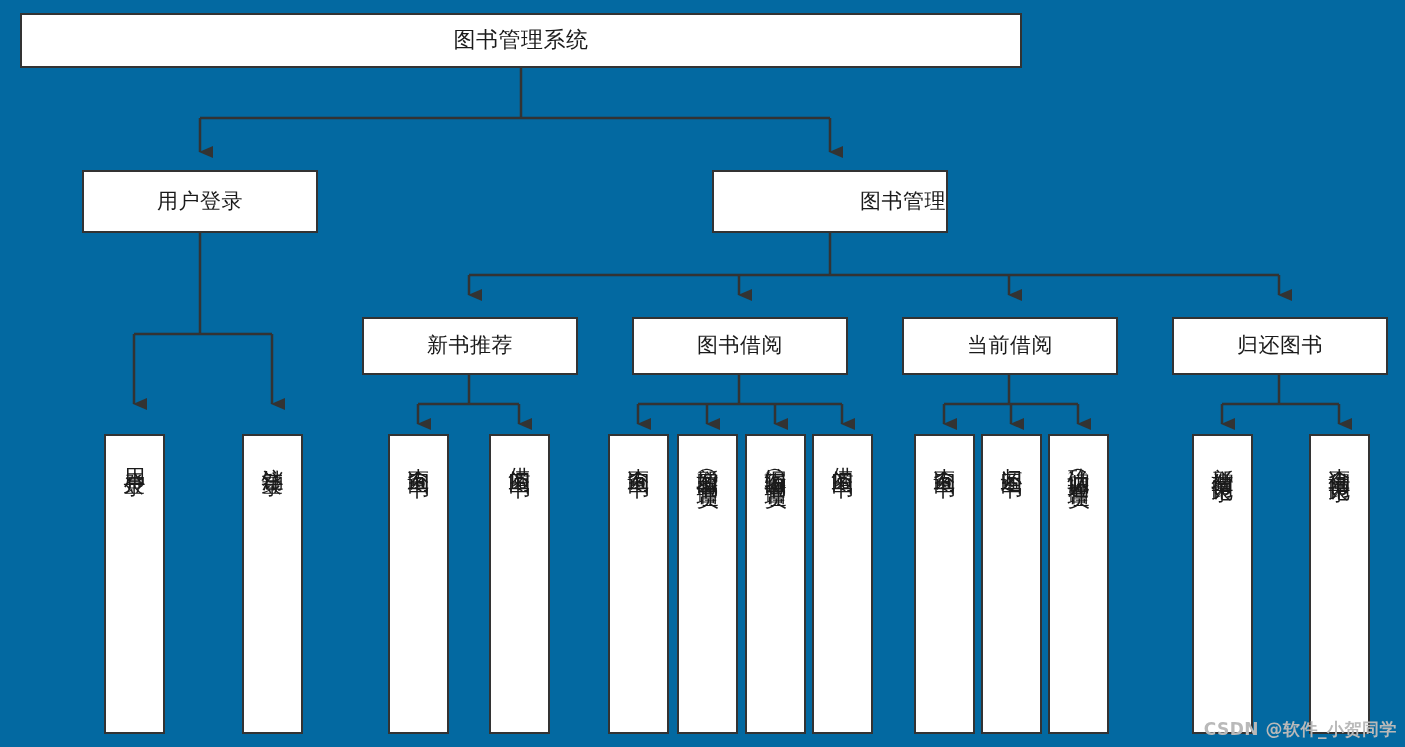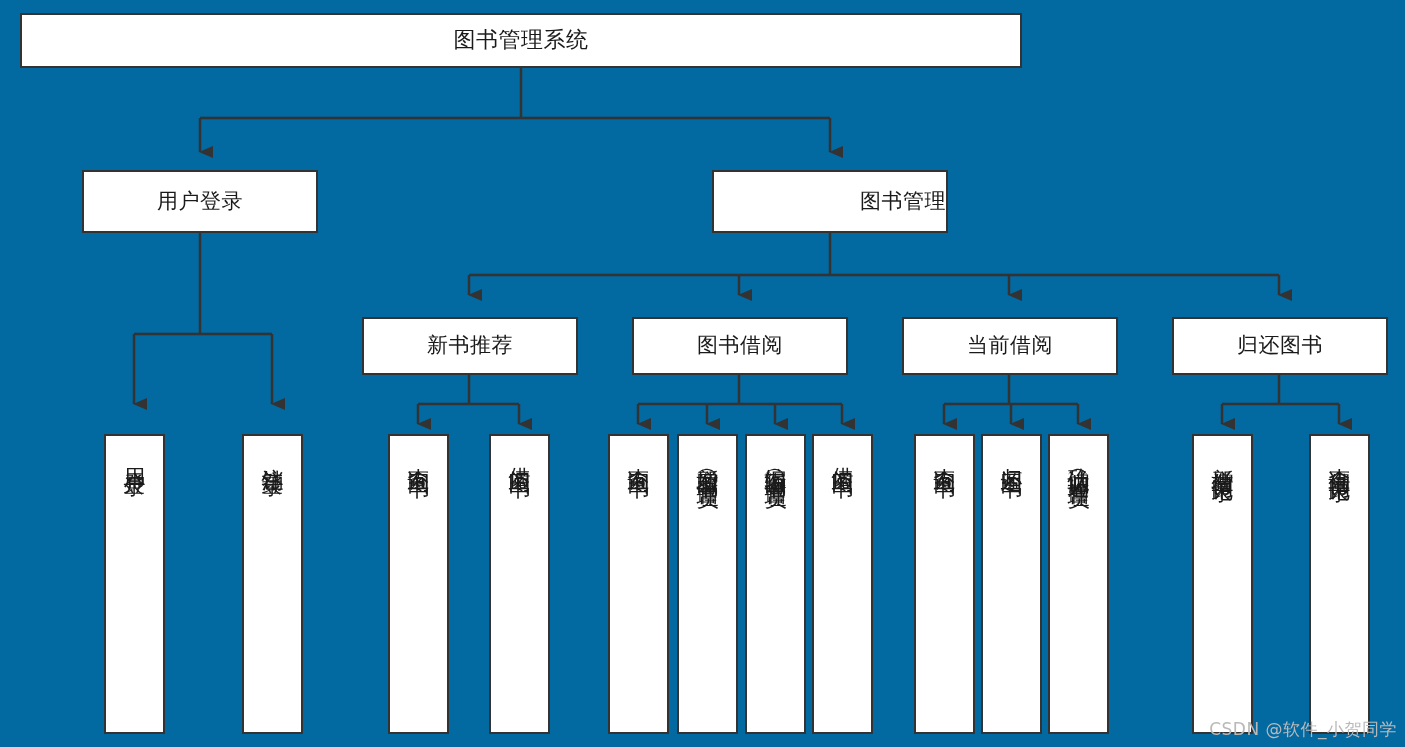--- a/index.html
+++ b/index.html
@@ -63,20 +63,21 @@
     white-space: nowrap;
   }
   .watermark {
     position: absolute;
     right: 8px;
     bottom: 6px;
     font-size: 17px;
     color: #b9b9b9;
     letter-spacing: 0.5px;
     white-space: nowrap;
+    font-weight: bold;
   }
 </style>
 </head>
 <body>
 
 <div id="canvas">
 
   <svg class="wires" viewBox="0 0 1405 747">
     <defs>
       <marker id="arrow" viewBox="0 0 12 14" refX="6" refY="13" markerWidth="12" markerHeight="14" orient="auto-start-reverse" markerUnits="userSpaceOnUse">

